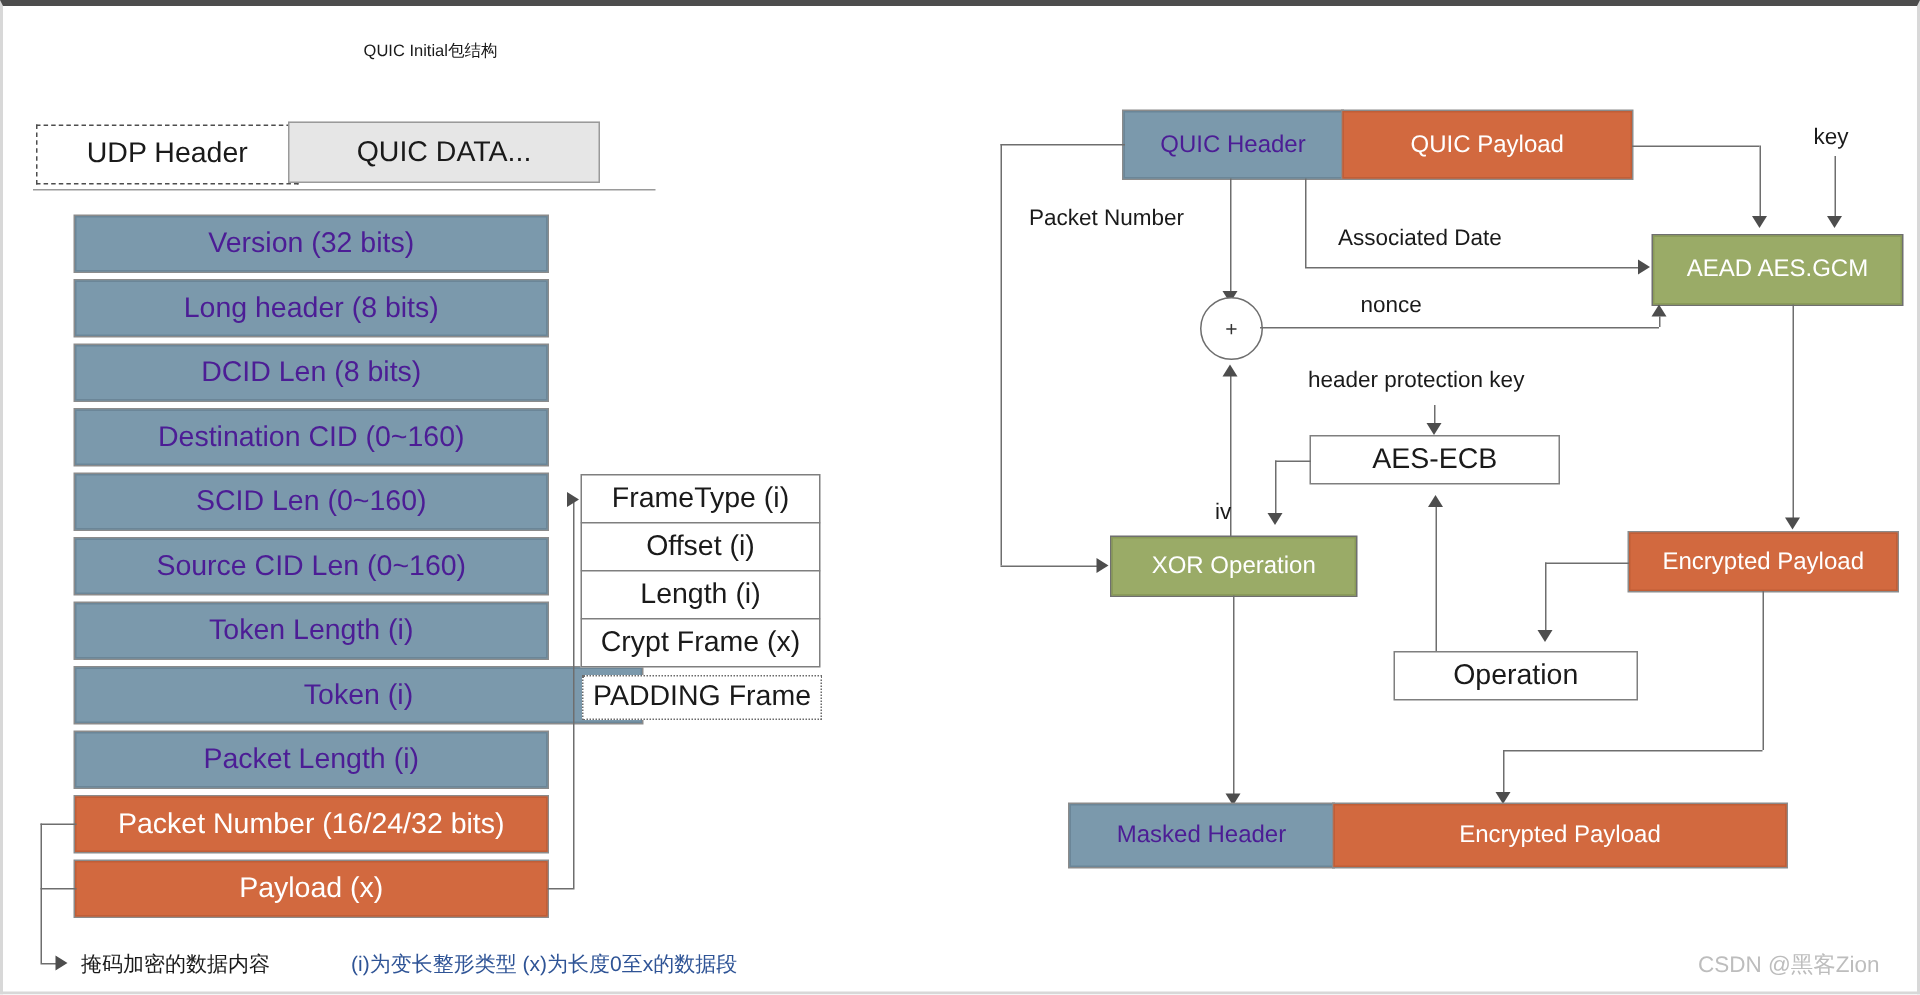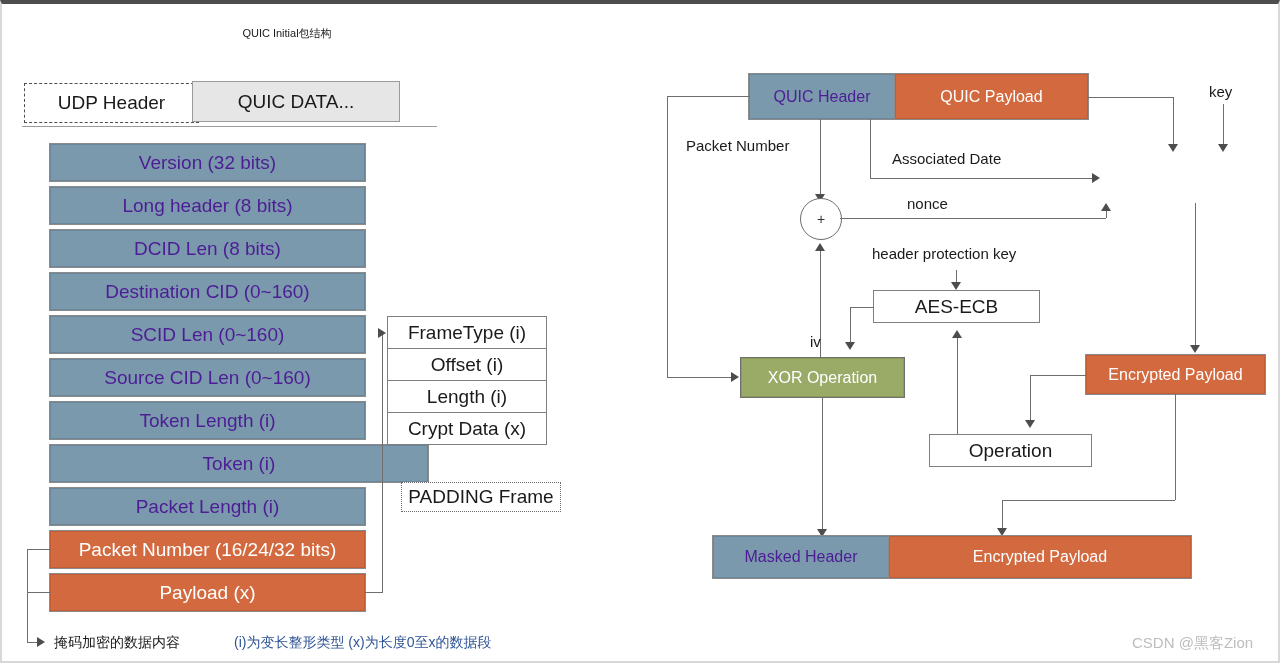--- a/index.html
+++ b/index.html
@@ -69,22 +69,22 @@
   <div class="bx blue f15" style="left:48px;top:355px;width:315px;height:37px;">Source CID Len (0~160)</div>
   <div class="bx blue f15" style="left:48px;top:398px;width:315px;height:37px;">Token Length (i)</div>
   <div class="bx blue f15" style="left:48px;top:441px;width:378px;height:37px;">Token (i)</div>
   <div class="bx blue f15" style="left:48px;top:484px;width:315px;height:37px;">Packet Length (i)</div>
   <div class="bx orange f15" style="left:48px;top:527px;width:315px;height:37px;">Packet Number (16/24/32 bits)</div>
   <div class="bx orange f15" style="left:48px;top:570px;width:315px;height:37px;">Payload (x)</div>
 
   <div class="bx white f15" style="left:385px;top:312px;width:160px;height:33px;">FrameType (i)</div>
   <div class="bx white f15" style="left:385px;top:344px;width:160px;height:33px;">Offset (i)</div>
   <div class="bx white f15" style="left:385px;top:376px;width:160px;height:33px;">Length (i)</div>
-  <div class="bx white f15" style="left:385px;top:408px;width:160px;height:33px;">Crypt Data (x)</div>
-  <div class="bx dotted f15" style="left:399px;top:446px;width:160px;height:30px;margin-top:32px;">PADDING Frame</div>
+  <div class="bx white f15" style="left:385px;top:408px;width:160px;height:33px;">Crypt Frame (x)</div>
+  <div class="bx dotted f15" style="left:386px;top:446px;width:160px;height:30px;">PADDING Frame</div>
 
   <div class="hl" style="left:363px;top:588px;width:17px;"></div>
   <div class="vl" style="left:380px;top:329px;height:260px;"></div>
   <div class="hl" style="left:380px;top:329px;width:2px;"></div>
   <div class="arr arr-r" style="left:376px;top:324px;"></div>
 
   <div class="hl" style="left:25px;top:545px;width:24px;"></div>
   <div class="hl" style="left:25px;top:588px;width:24px;"></div>
   <div class="vl" style="left:25px;top:545px;height:93px;"></div>
   <div class="hl" style="left:25px;top:638px;width:12px;"></div>
@@ -98,20 +98,21 @@
 
   <div class="lbl" style="left:1207px;top:79px;">key</div>
 
   <div class="vl" style="left:1221px;top:100px;height:42px;"></div>
   <div class="arr arr-d" style="left:1216px;top:140px;"></div>
 
   <div class="hl" style="left:1086px;top:93px;width:85px;"></div>
   <div class="vl" style="left:1171px;top:93px;height:49px;"></div>
   <div class="arr arr-d" style="left:1166px;top:140px;"></div>
 
+  <div class="bx green f16" style="left:1100px;top:153px;width:166px;height:46px;">AEAD AES.GCM</div>
 
   <div class="lbl" style="left:684px;top:133px;">Packet Number</div>
   <div class="hl" style="left:665px;top:92px;width:83px;"></div>
   <div class="vl" style="left:665px;top:92px;height:281px;"></div>
   <div class="hl" style="left:665px;top:373px;width:66px;"></div>
   <div class="arr arr-r" style="left:729px;top:368px;"></div>
 
   <div class="vl" style="left:818px;top:115px;height:79px;"></div>
   <div class="arr arr-d" style="left:813px;top:190px;"></div>
 

